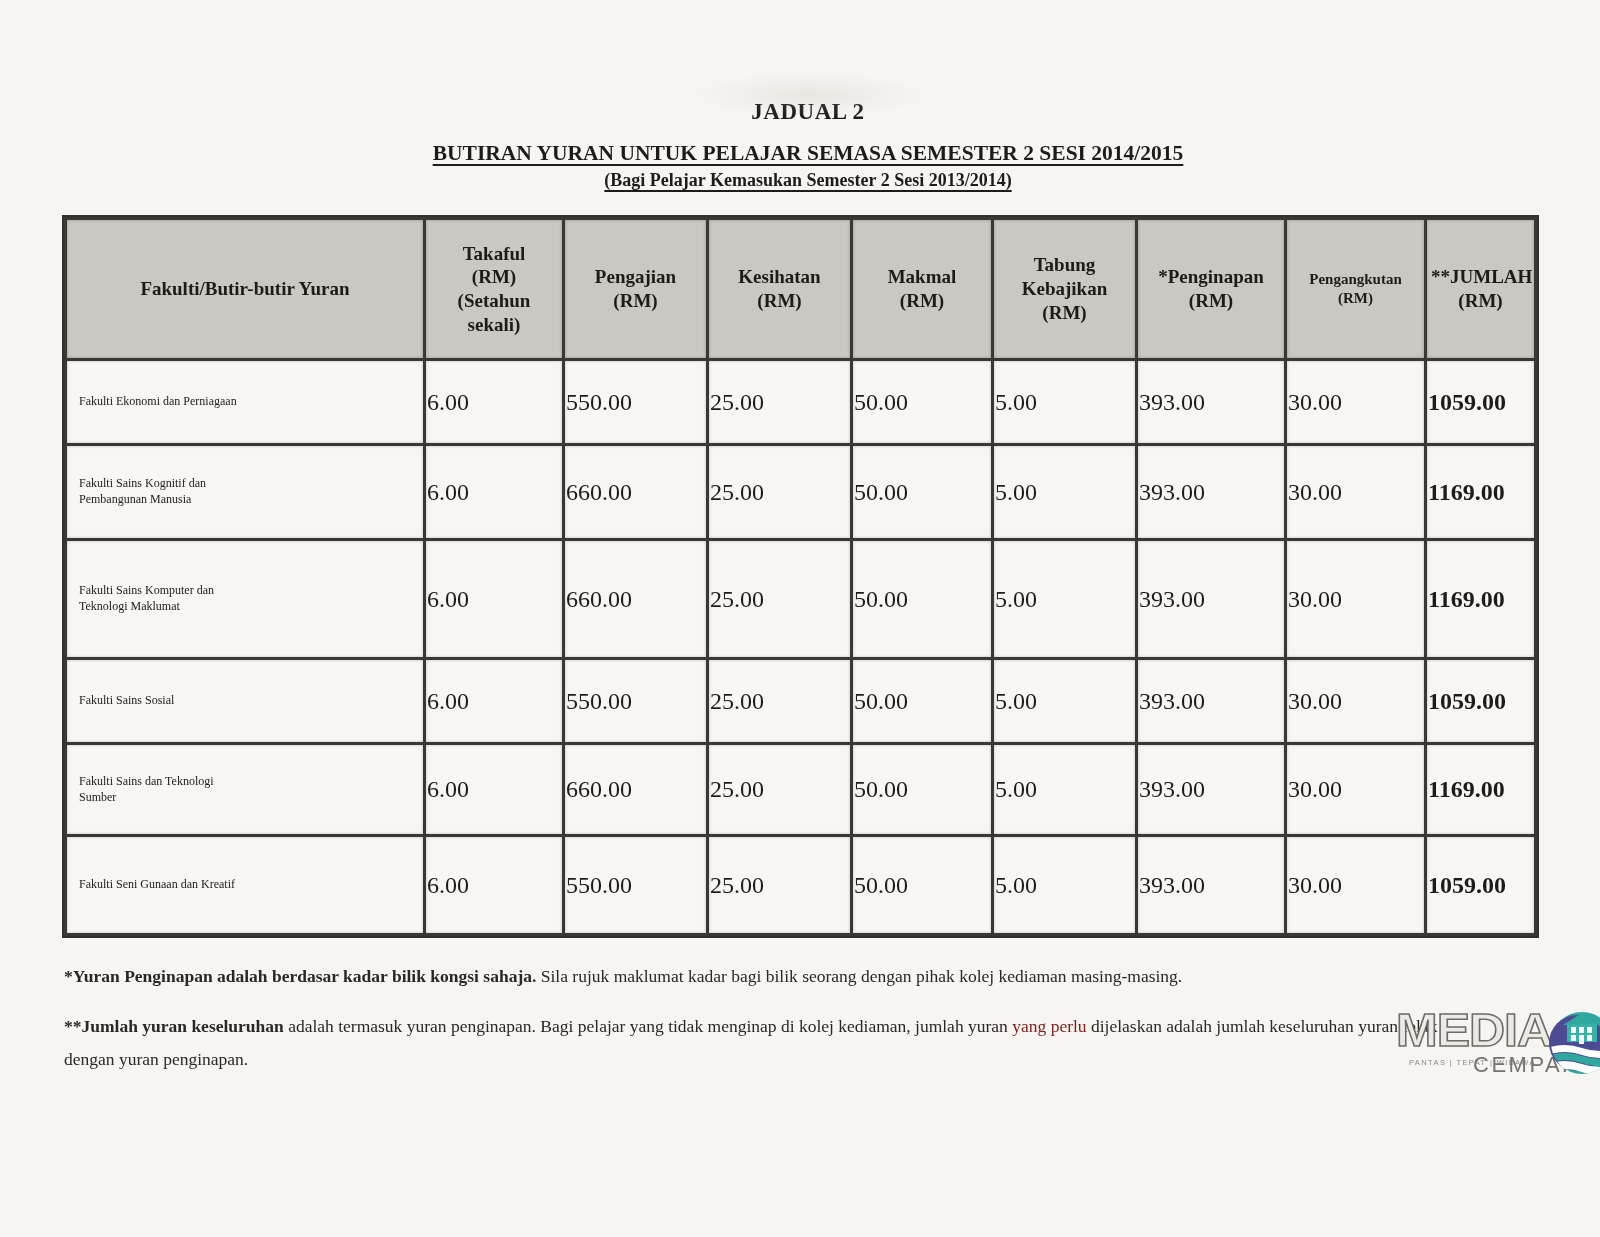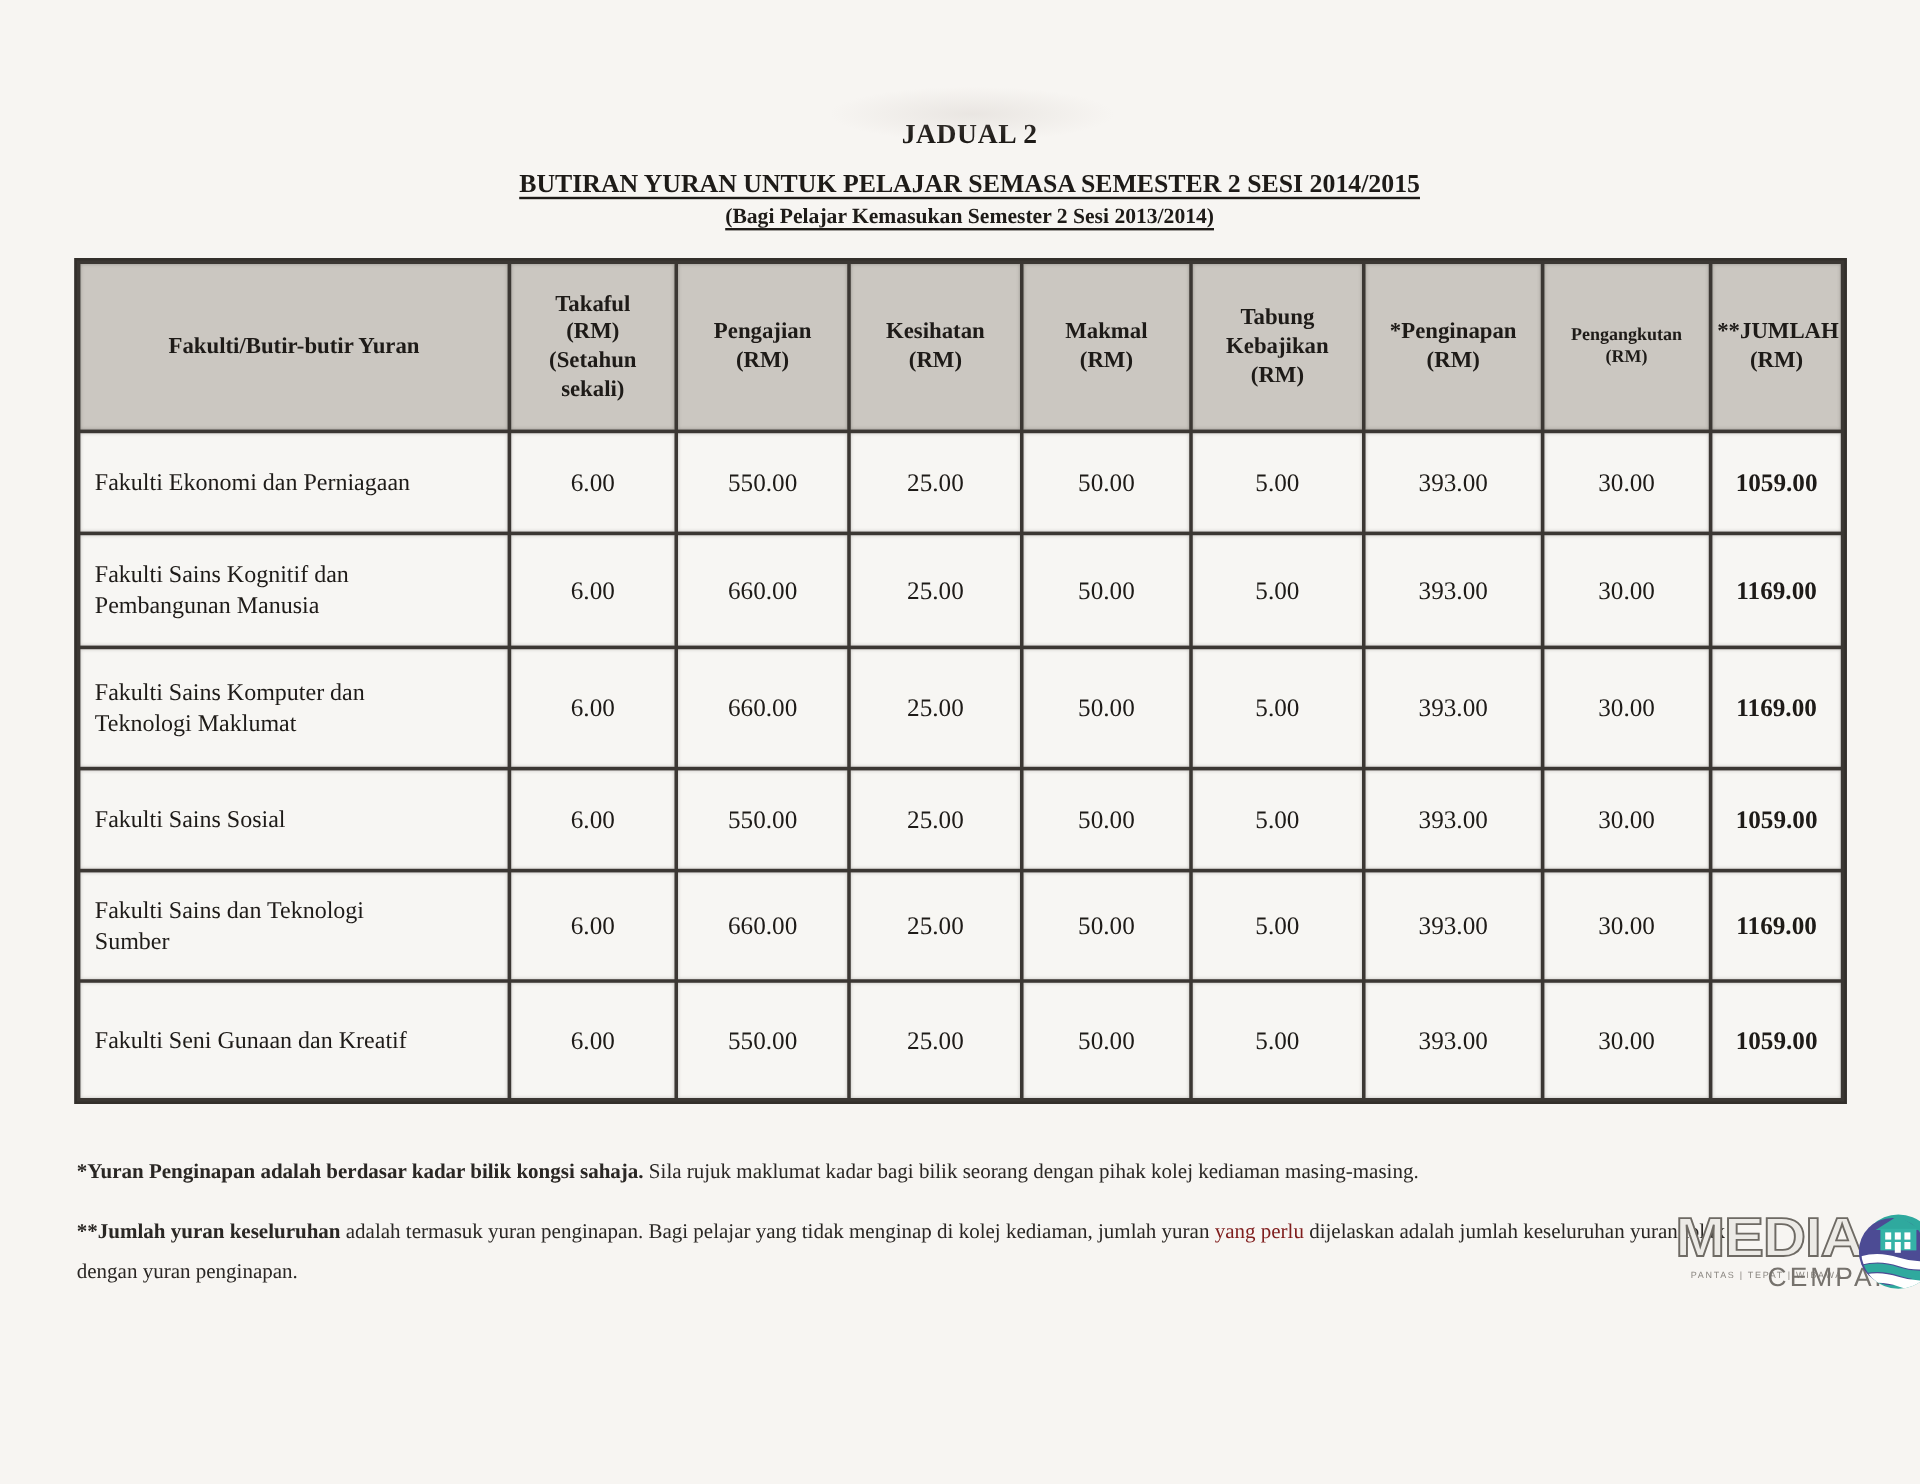--- a/index.html
+++ b/index.html
@@ -39,32 +39,32 @@
   table.fees th {
     background: #cbc7c1;
     font-weight: bold; font-size: 19px; line-height: 1.25;
     text-align: center; vertical-align: middle;
     white-space: pre-line; padding: 4px 4px;
     box-shadow: inset 0 0 3px rgba(50,45,40,0.35);
   }
   table.fees th.small { font-size: 15px; }
   table.fees td {
     background: #f7f6f3;
-    font-size: 21px; text-align: center; vertical-align: middle;
+    font-size: 24px; vertical-align: middle;
     box-shadow: inset 0 0 3px rgba(50,45,40,0.28);
   }
   table.fees td.fakulti {
     text-align: left; padding-left: 12px; padding-right: 8px;
-    white-space: pre-line; font-size: 20px; line-height: 1.3;
+    white-space: pre-line; font-size: 12px; line-height: 1.3;
   }
   table.fees td.jumlah { font-weight: bold; }
   table.fees thead tr { height: 138px; }
   table.fees tbody tr:nth-child(1) { height: 82px; }
   table.fees tbody tr:nth-child(2) { height: 92px; }
-  table.fees tbody tr:nth-child(3) { height: 98px; }
+  table.fees tbody tr:nth-child(3) { height: 116px; }
   table.fees tbody tr:nth-child(4) { height: 82px; }
   table.fees tbody tr:nth-child(5) { height: 89px; }
   table.fees tbody tr:nth-child(6) { height: 96px; }
 
   .fn { position: absolute; left: 64px; font-size: 17.5px; color: #2a2724; margin-top: 16px; }
   .fn .b { font-weight: bold; }
   .fn1 { top: 950px; width: 1470px; }
   .fn2 { top: 994px; width: 1405px; line-height: 33px; }
   .fn .faded { color: #7f1d1d; }
 

